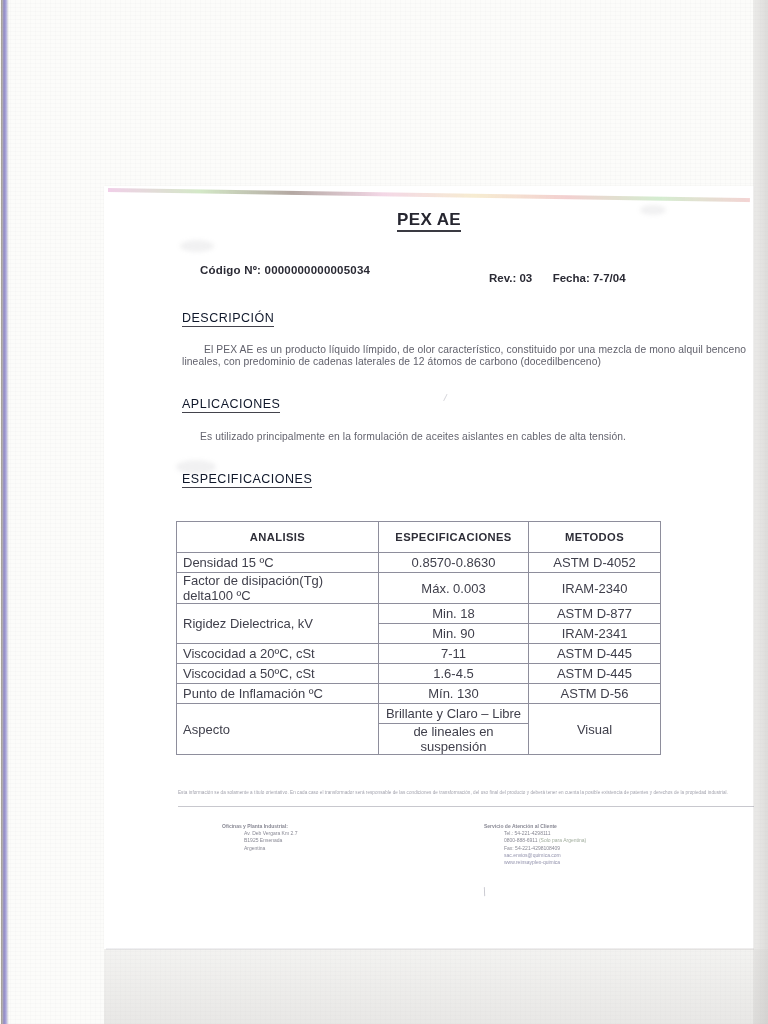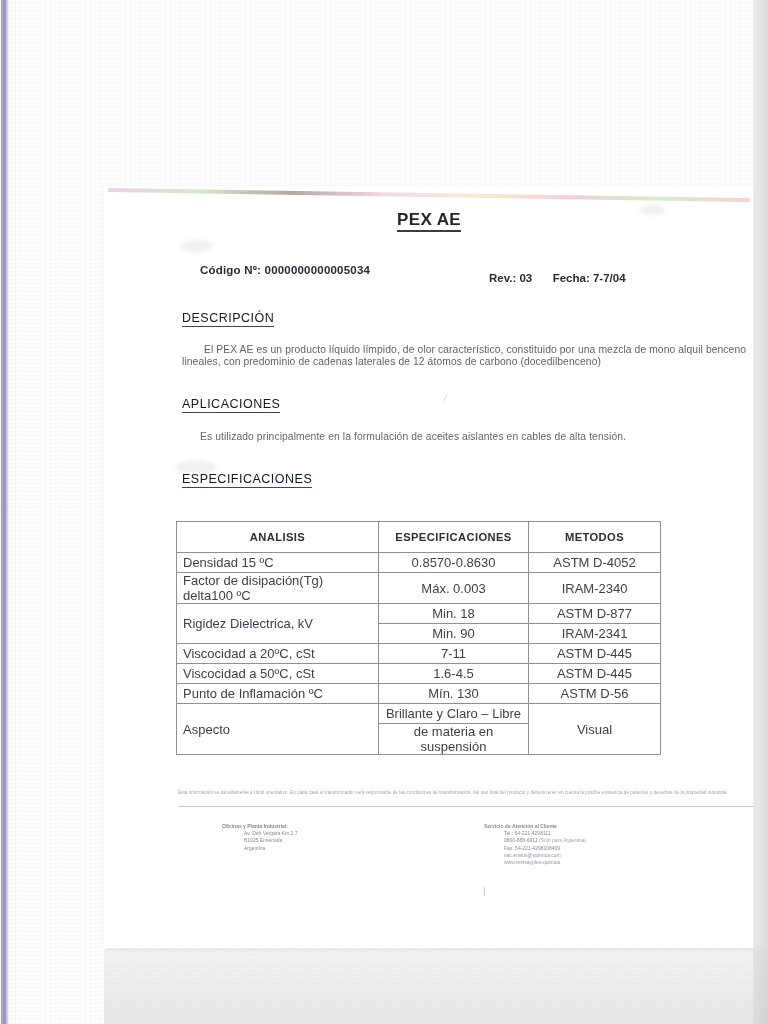--- a/index.html
+++ b/index.html
@@ -373,21 +373,21 @@
             <td class="analisis">Punto de Inflamación ºC</td>
             <td class="val">Mín. 130</td>
             <td class="met">ASTM D-56</td>
           </tr>
           <tr>
             <td class="analisis tall" rowspan="2">Aspecto</td>
             <td class="val">Brillante y Claro – Libre</td>
             <td class="met tall" rowspan="2">Visual</td>
           </tr>
           <tr>
-            <td class="val">de materia en suspensión</td>
+            <td class="val">de lineales en suspensión</td>
           </tr>
         </tbody>
       </table>
     </div>
 
     <div class="disclaimer">Esta información se da solamente a título orientativo. En cada caso el transformador será responsable de las condiciones de transformación, del uso final del producto y deberá tener en cuenta la posible existencia de patentes y derechos de la propiedad industrial.</div>
     <div class="disclaimer-rule"></div>
 
     <div class="addr-left">
       <span class="hdr">Oficinas y Planta Industrial:</span>

